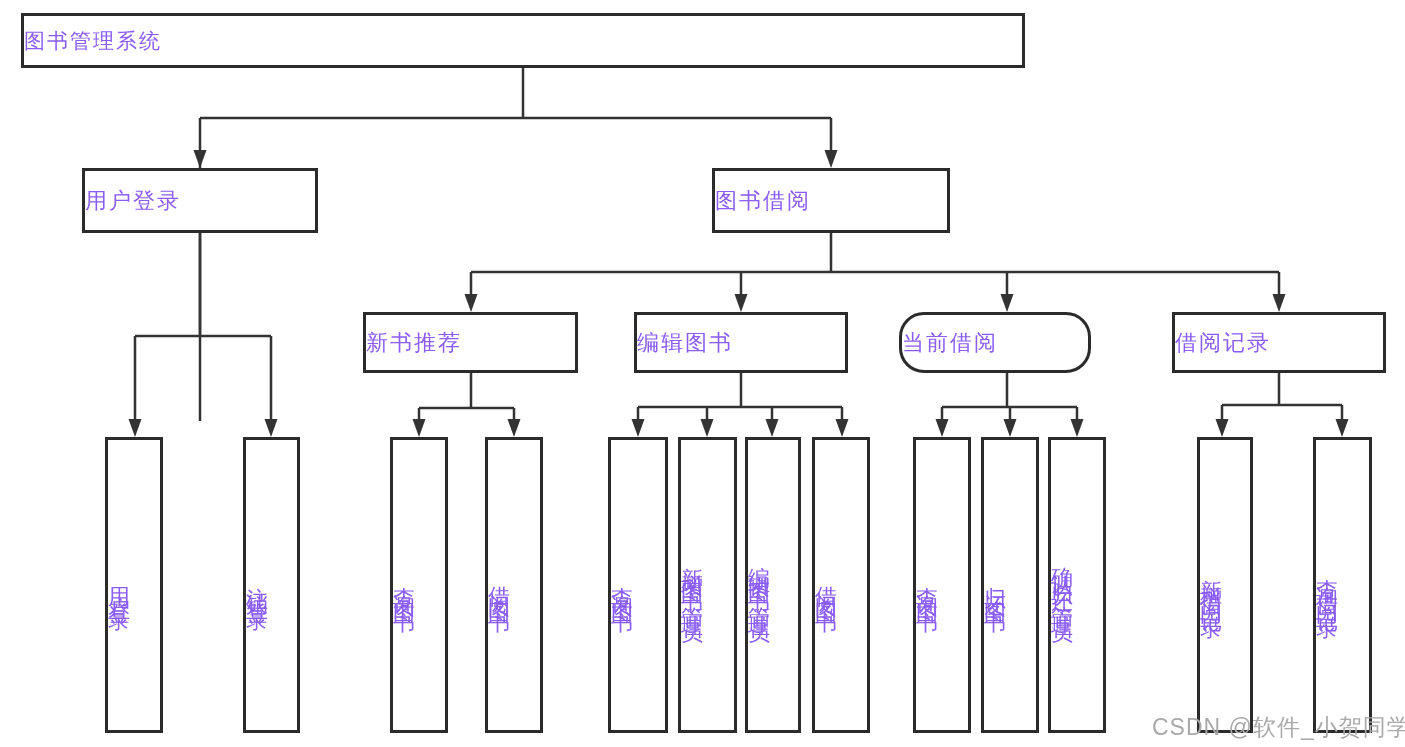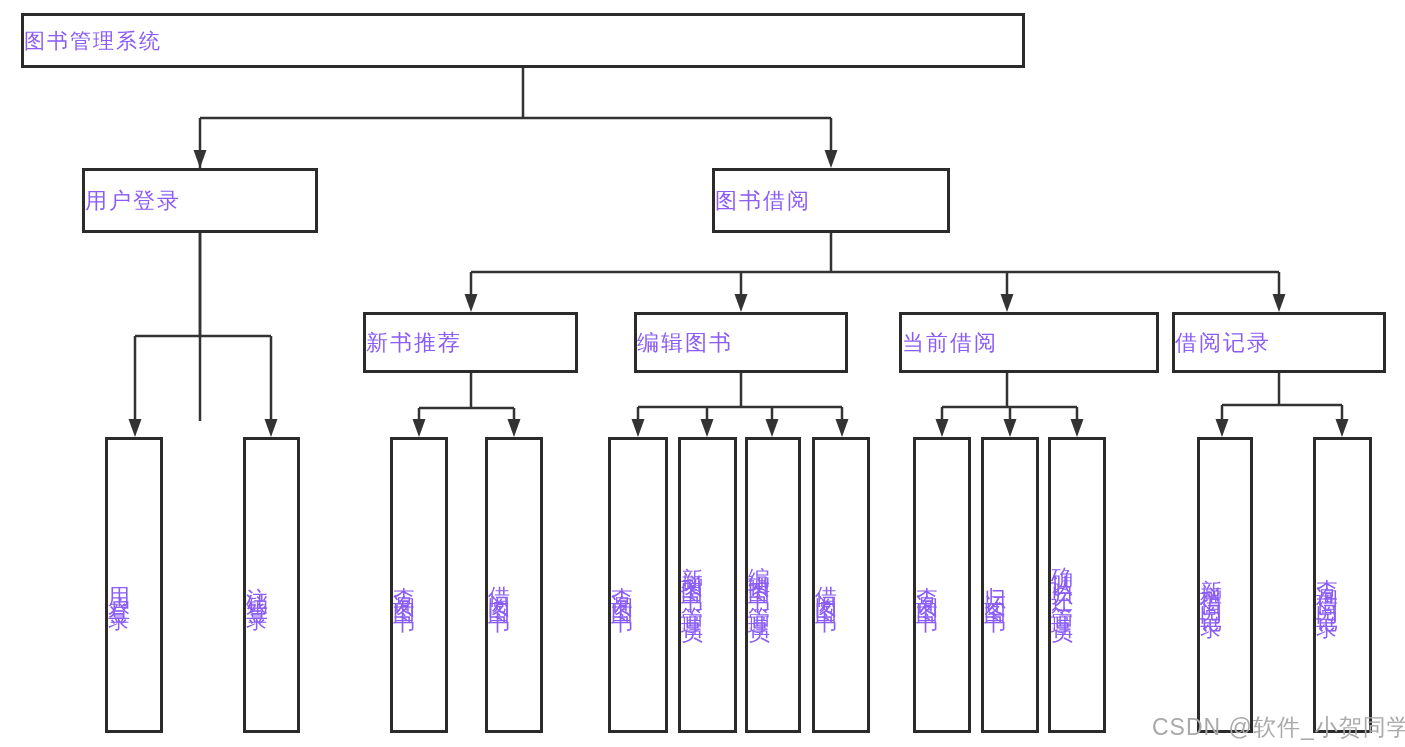--- a/index.html
+++ b/index.html
@@ -114,21 +114,21 @@
   <div class="node hbox" style="left:712px; top:168px; width:238px; height:65px;">
     <span class="label">图书借阅</span>
   </div>
 
   <div class="node hbox" style="left:363px; top:312px; width:215px; height:61px;">
     <span class="label">新书推荐</span>
   </div>
   <div class="node hbox" style="left:634px; top:312px; width:214px; height:61px;">
     <span class="label">编辑图书</span>
   </div>
-  <div class="node hbox" style="left:899px; top:312px; width:260px; height:61px;">
+  <div class="node hbox" style="left:899px; top:312px; width:192px; height:61px;border-radius:25px;">
     <span class="label">当前借阅</span>
   </div>
   <div class="node hbox" style="left:1172px; top:312px; width:214px; height:61px;">
     <span class="label">借阅记录</span>
   </div>
 
   <div class="node vbox" style="left:105px; top:437px; width:58px; height:296px;">
     <span class="label">用户登录</span>
   </div>
   <div class="node vbox" style="left:243px; top:437px; width:57px; height:296px;">

